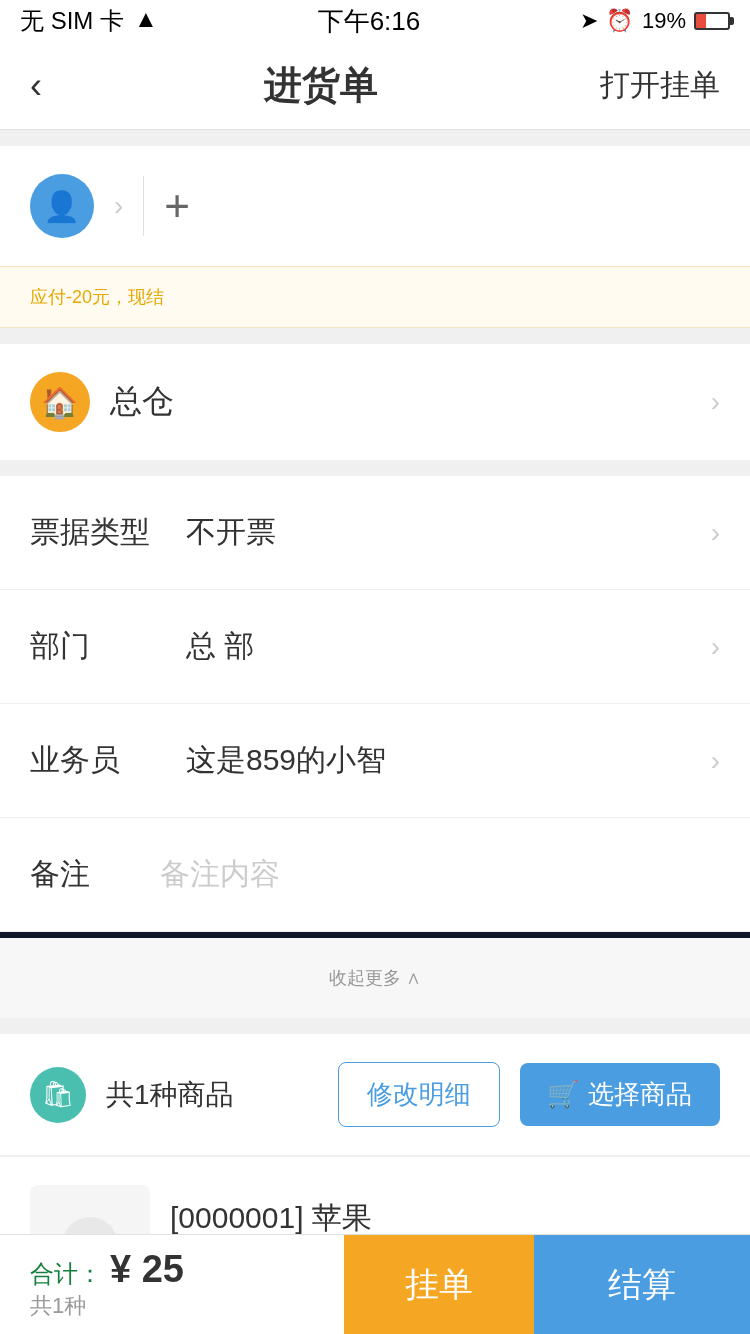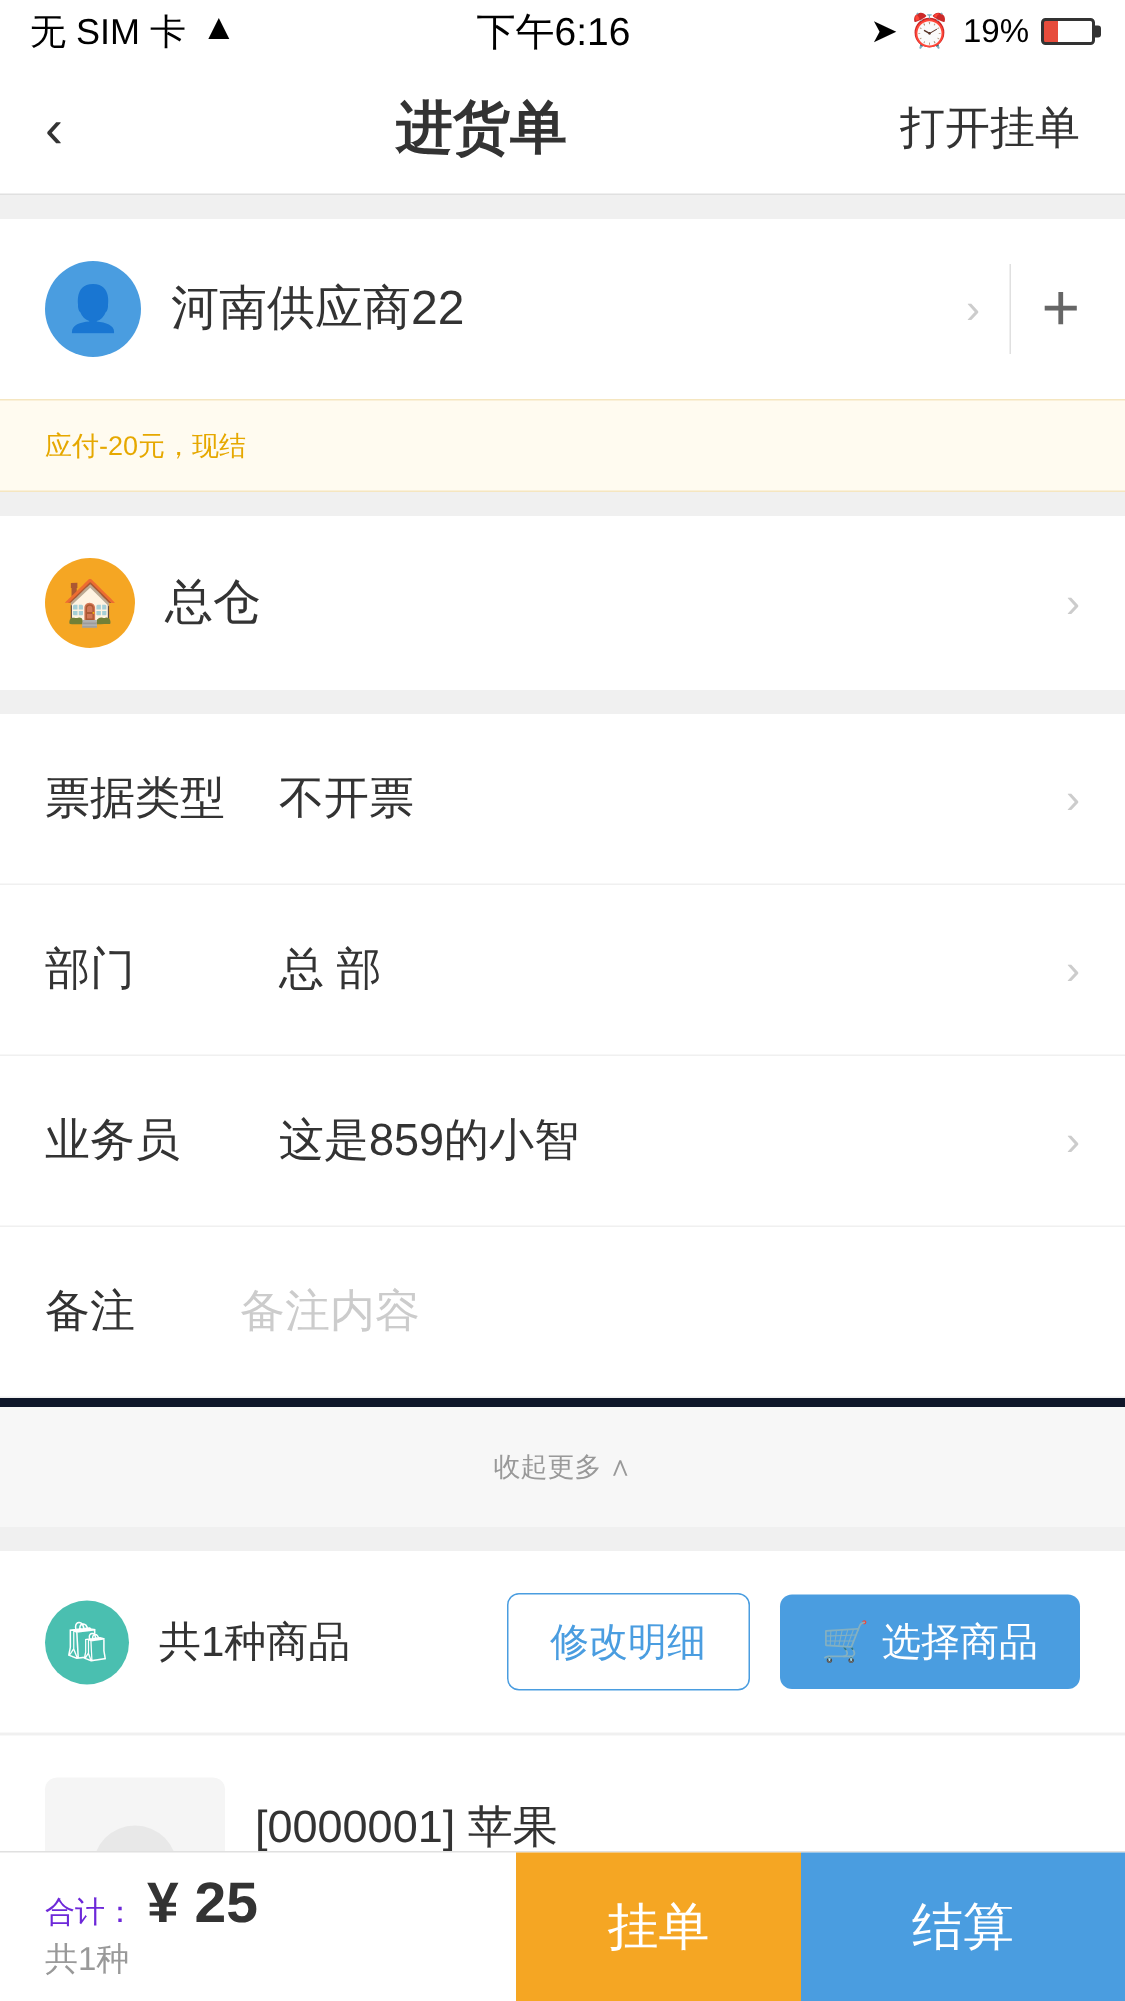--- a/index.html
+++ b/index.html
@@ -301,22 +301,22 @@
       flex-direction: column;
       justify-content: center;
       padding: 0 30px;
     }
     .total-line {
       display: flex;
       align-items: baseline;
       gap: 8px;
     }
     .total-label {
-      font-size: 20px;
-      color: #6d28d9;
+      font-size: 24px;
+      color: #15803d;
       text-align: center;
     }
     .total-amount {
       font-size: 38px;
       font-weight: 600;
       color: #333;
     }
     .total-count {
       font-size: 22px;
       color: #999;
@@ -367,21 +367,20 @@
   <span class="nav-action">打开挂单</span>
 </div>
 
 <div class="content">
 
   <div class="card">
     <div class="supplier-row">
       <div class="supplier-avatar">
         <span>👤</span>
       </div>
-      <span class="supplier-name">河南供应商22</span>
       <span class="chevron-right">›</span>
       <div class="divider-v"></div>
       <span class="plus-btn">+</span>
     </div>
     <div class="notice-bar">
       <span>应付-20元，现结</span>
     </div>
   </div>
 
   <div class="card">

